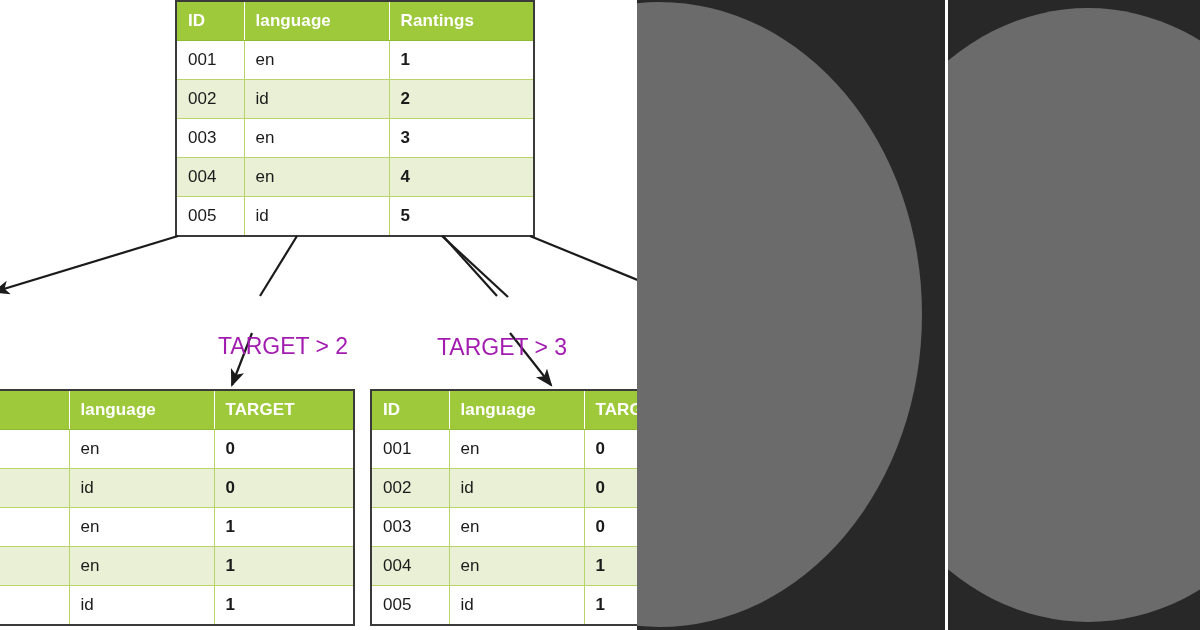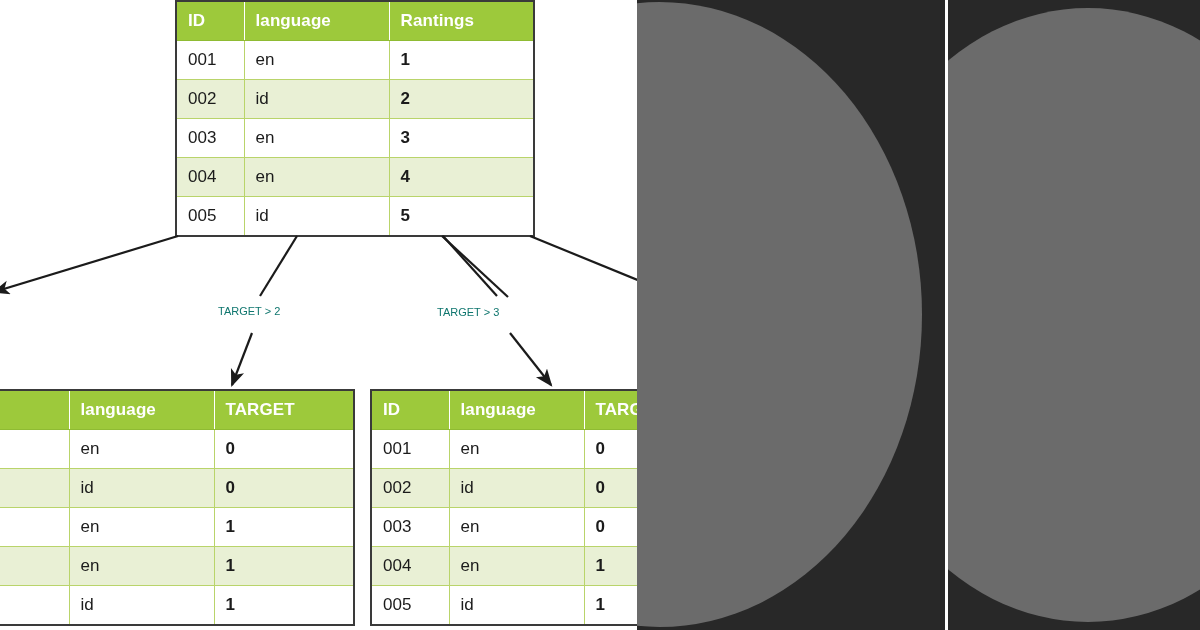--- a/index.html
+++ b/index.html
@@ -99,24 +99,25 @@
     top: 389px;
     width: 360px;
   }
   #target2-table col.c-id   { width: 78px; }
   #target2-table col.c-lang { width: 135px; }
   #target2-table col.c-val  { width: 147px; }
 
   
   .edge-label {
     position: absolute;
-    font-size: 11px;
-    color: #0f766e;
+    font-size: 23px;
+    color: #a21caf;
     white-space: nowrap;
     font-family: "Liberation Sans", sans-serif;
+    margin-top: 28px;
   }
   #edge-label-2 { left: 218px; top: 305px; }
   #edge-label-3 { left: 437px; top: 306px; text-align: right; }
 
   
   #right-panels {
     position: absolute;
     left: 637px; top: 0;
     width: 563px; height: 630px;
   }

